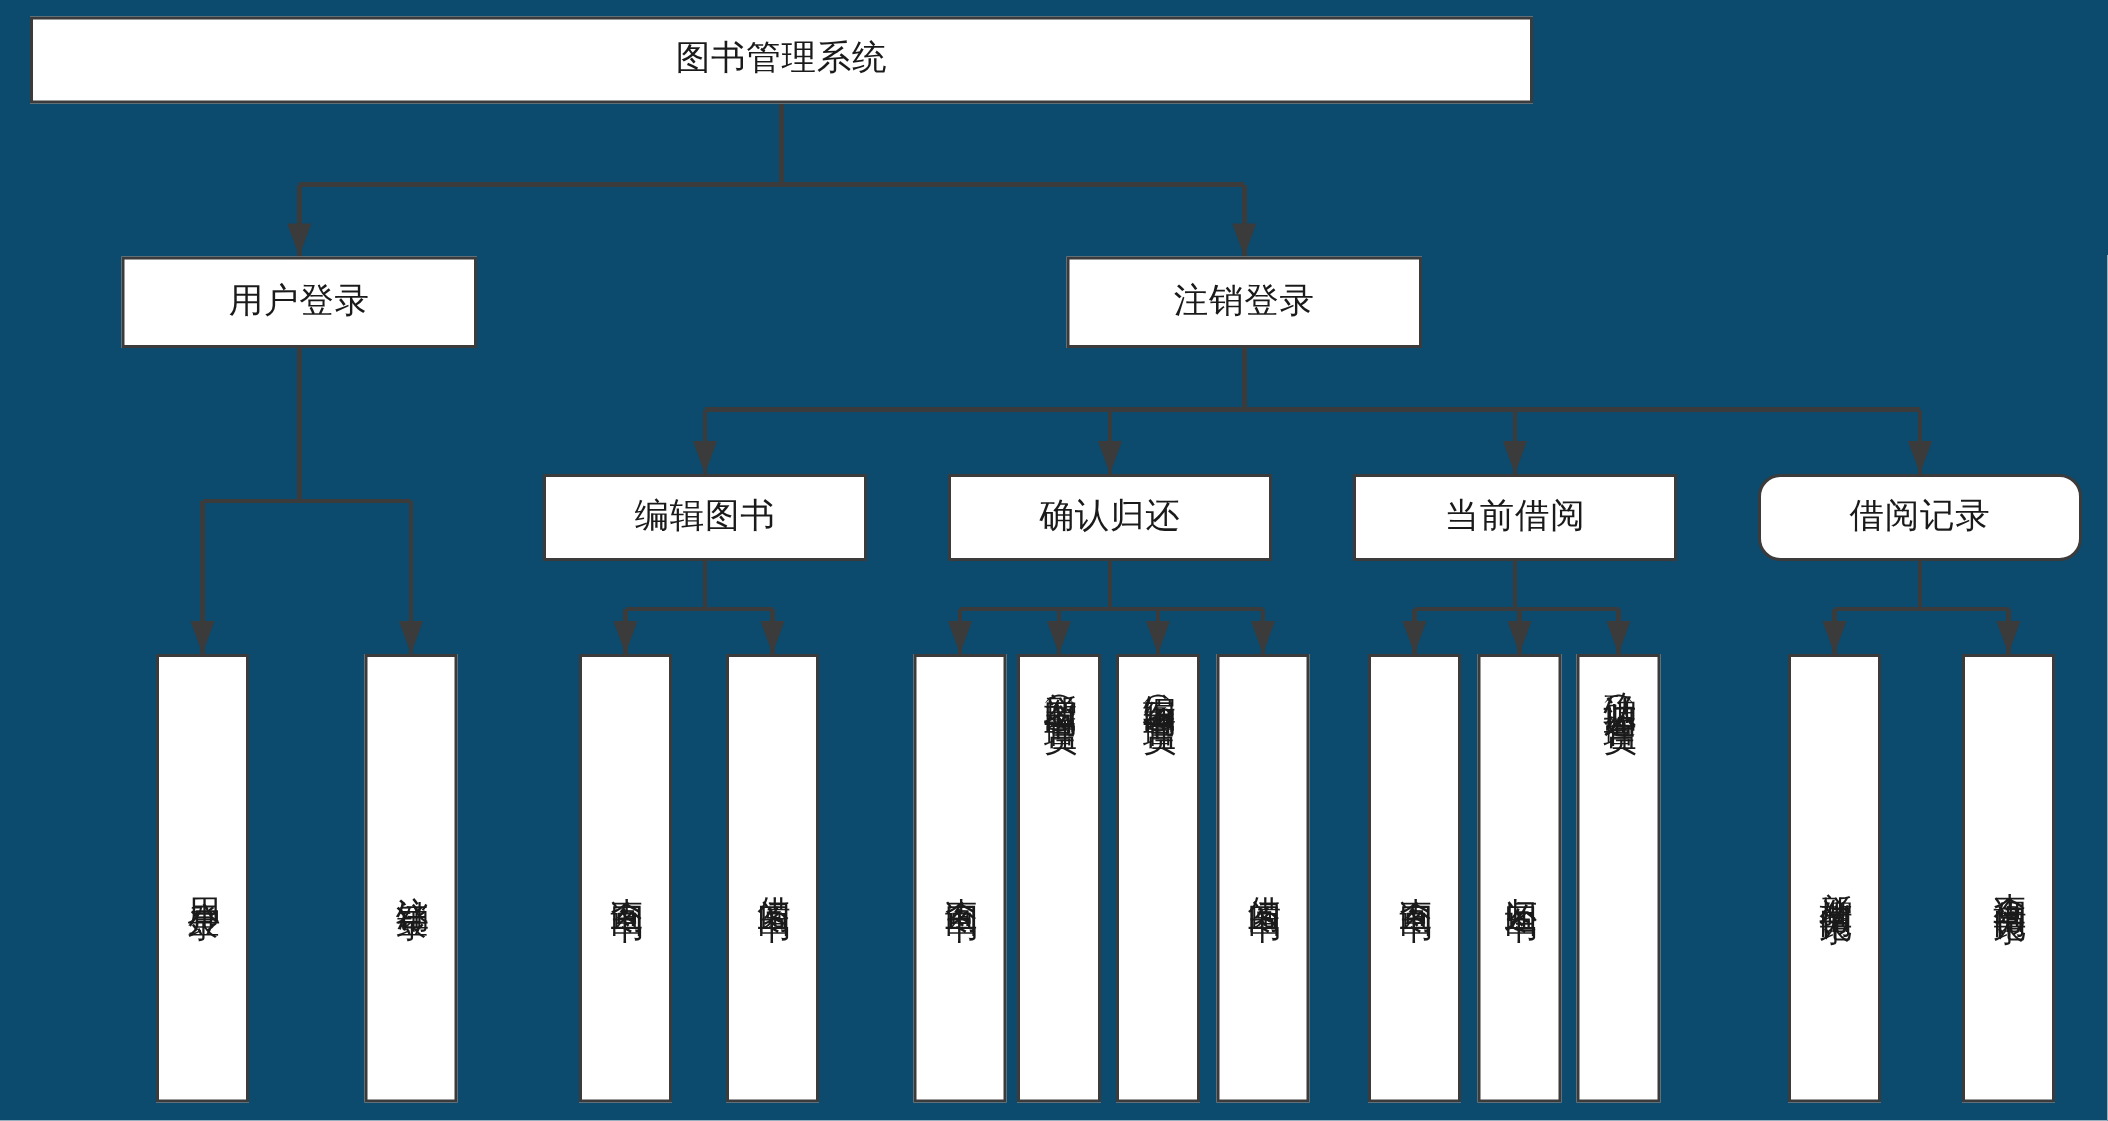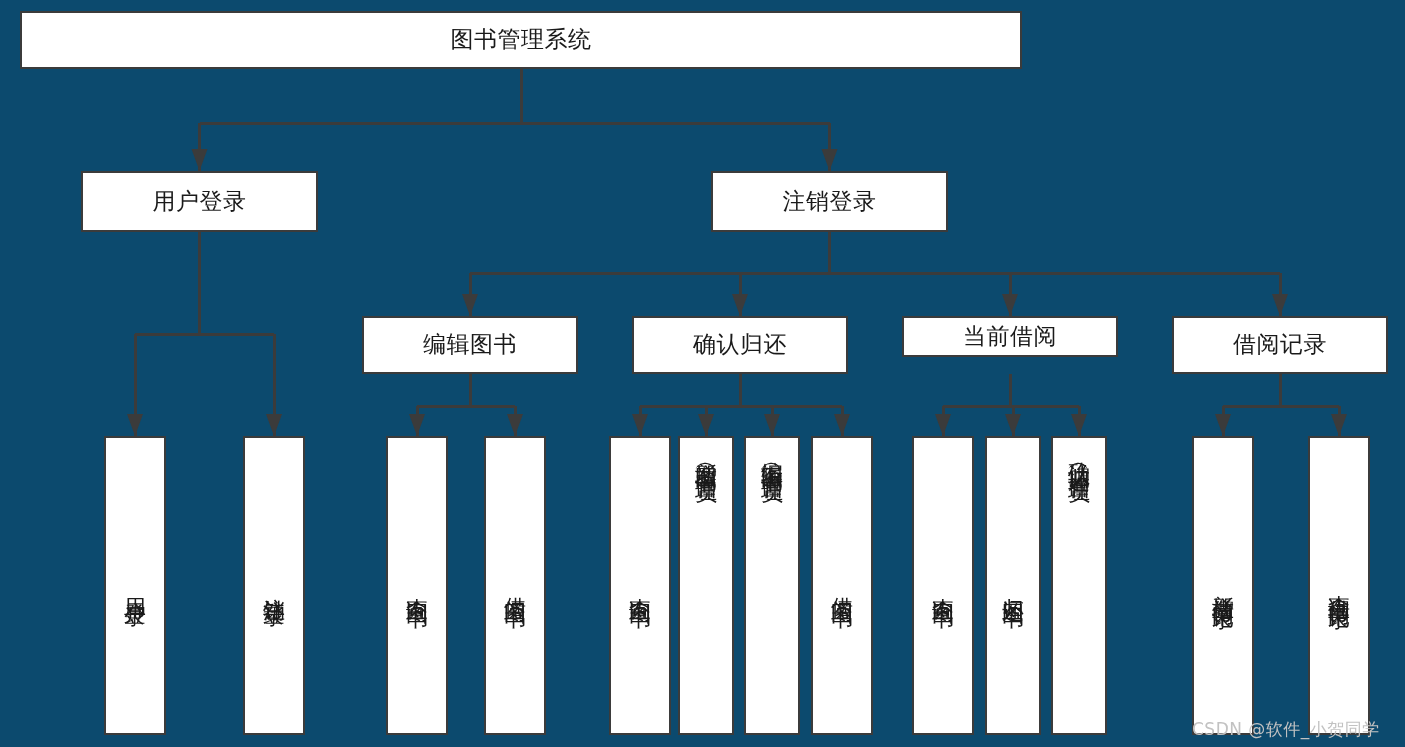--- a/index.html
+++ b/index.html
@@ -135,24 +135,24 @@
       </div>
       <div class="node horizontal" style="left: 711px; top: 171px; width: 237px; height: 61px; border-color: rgb(59, 59, 59); color: rgb(26, 26, 26);">
         <span class="node-label">注销登录</span>
       </div>
       <div class="node horizontal" style="left: 362px; top: 316px; width: 216px; height: 58px; border-color: rgb(59, 59, 59); color: rgb(26, 26, 26);">
         <span class="node-label">编辑图书</span>
       </div>
       <div class="node horizontal" style="left: 632px; top: 316px; width: 216px; height: 58px; border-color: rgb(59, 59, 59); color: rgb(26, 26, 26);">
         <span class="node-label">确认归还</span>
       </div>
-      <div class="node horizontal" style="left: 902px; top: 316px; width: 216px; height: 41px; border-color: rgb(59, 59, 59); color: rgb(26, 26, 26);">
+      <div class="node horizontal" style="left: 902px; top: 316px; width: 216px; height: 58px; border-color: rgb(59, 59, 59); color: rgb(26, 26, 26);">
         <span class="node-label">当前借阅</span>
       </div>
-      <div class="node horizontal" style="left: 1172px; top: 316px; width: 216px; height: 58px; border-color: rgb(59, 59, 59); color: rgb(26, 26, 26);">
+      <div class="node horizontal" style="left: 1172px; top: 316px; width: 216px; height: 58px; border-color: rgb(59, 59, 59); color: rgb(26, 26, 26); border-radius: 15px;">
         <span class="node-label">借阅记录</span>
       </div>
       <div class="node vertical centered" style="left: 104px; top: 436px; width: 62px; height: 299px; border-color: rgb(59, 59, 59); color: rgb(26, 26, 26);">
         <span class="node-label">用户登录</span>
       </div>
       <div class="node vertical centered" style="left: 243px; top: 436px; width: 62px; height: 299px; border-color: rgb(59, 59, 59); color: rgb(26, 26, 26);">
         <span class="node-label">注销登录</span>
       </div>
       <div class="node vertical centered" style="left: 386px; top: 436px; width: 62px; height: 299px; border-color: rgb(59, 59, 59); color: rgb(26, 26, 26);">
         <span class="node-label">查询图书</span>
@@ -181,14 +181,13 @@
       <div class="node vertical" style="left: 1051px; top: 436px; width: 56px; height: 299px; border-color: rgb(59, 59, 59); color: rgb(26, 26, 26);">
         <span class="node-label">确认归还（管理员）</span>
       </div>
       <div class="node vertical centered" style="left: 1192px; top: 436px; width: 62px; height: 299px; border-color: rgb(59, 59, 59); color: rgb(26, 26, 26);">
         <span class="node-label">新增借阅记录</span>
       </div>
       <div class="node vertical centered" style="left: 1308px; top: 436px; width: 62px; height: 299px; border-color: rgb(59, 59, 59); color: rgb(26, 26, 26);">
         <span class="node-label">查询借阅记录</span>
       </div>
     </div>
-  <div class="watermark" style="left: 1192px; top: 718px; color: rgb(194, 194, 194);">CSDN @软件_小贺同学</div>
 </div>
 
 </body></html>

